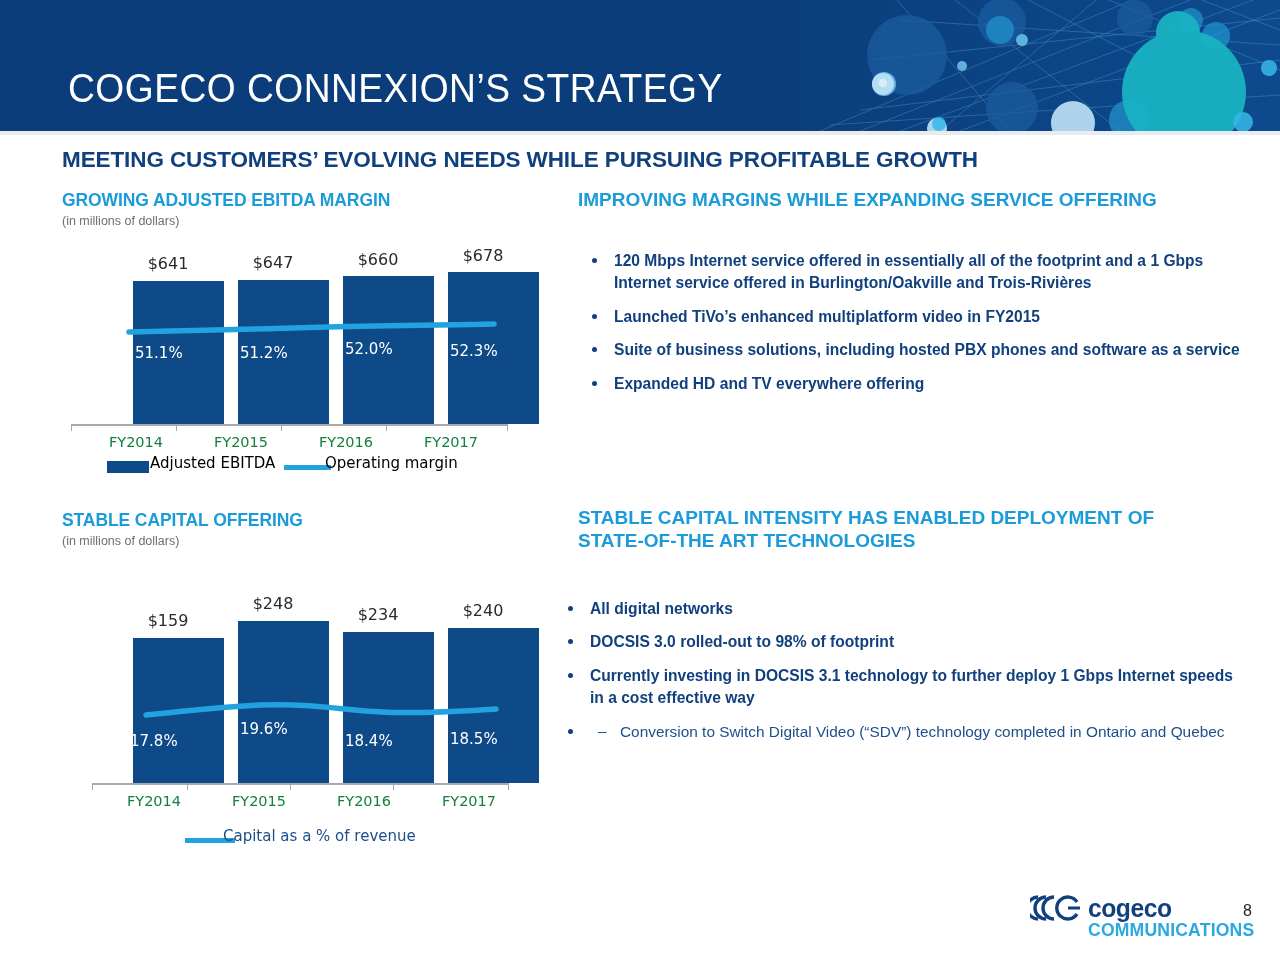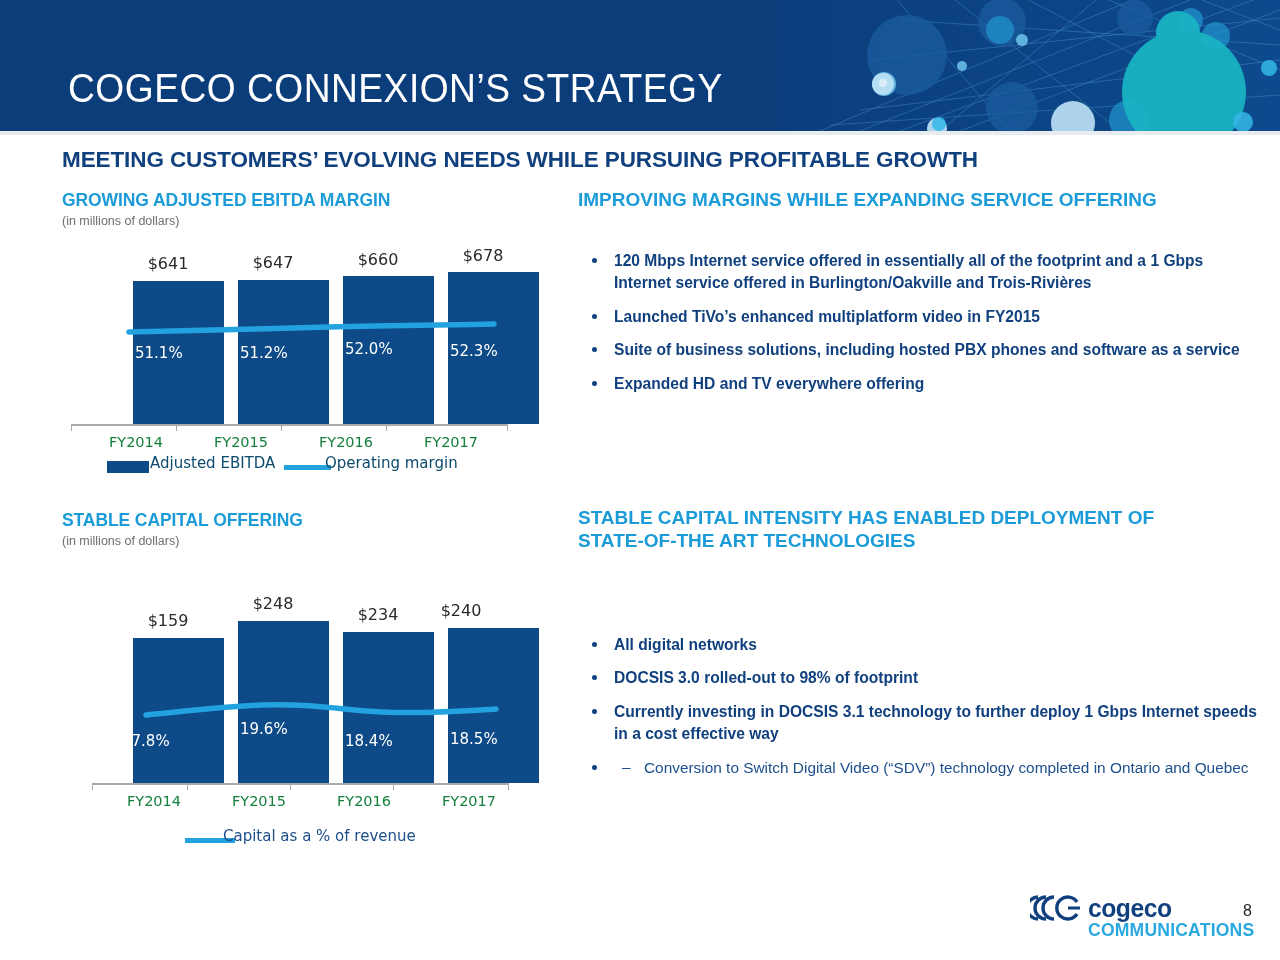--- a/index.html
+++ b/index.html
@@ -167,21 +167,21 @@
     background: #a7a9ac;
   }
   .tick {
     position: absolute;
     width: 1px;
     background: #a7a9ac;
   }
   .legend-item {
     position: absolute;
     font-size: 15px;
-    color: #0c4a6e;
+    color: #000000;
     font-family: "DejaVu Sans", sans-serif;
     white-space: nowrap;
   }
   .legend-swatch-bar {
     position: absolute;
     background: #0d4a87;
   }
   .legend-swatch-line {
     position: absolute;
     background: #22a3e0;
@@ -361,32 +361,32 @@
   </div>
 
   <div class="sec-head" style="left:62px; top:510px;">STABLE CAPITAL OFFERING</div>
   <div class="sec-sub" style="left:62px; top:534px;">(in millions of dollars)</div>
 
   <div class="chart" style="left:62px; top:588px; width:450px; height:270px;">
 
     <div class="bar-value" style="left:67px; top:23px; width:78px;">$159</div>
     <div class="bar-value" style="left:172px; top:6px; width:78px;">$248</div>
     <div class="bar-value" style="left:277px; top:17px; width:78px;">$234</div>
-    <div class="bar-value" style="left:360px; top:13px; width:78px;text-align:center;">$240</div>
+    <div class="bar-value" style="left:382px; top:13px; width:78px;text-align:center;">$240</div>
 
     <div class="bar" style="left:71px; top:50px; width:91px; height:145px;"></div>
     <div class="bar" style="left:176px; top:33px; width:91px; height:162px;"></div>
     <div class="bar" style="left:281px; top:44px; width:91px; height:151px;"></div>
     <div class="bar" style="left:386px; top:40px; width:91px; height:155px;"></div>
 
     <svg style="position:absolute; left:0; top:0; width:450px; height:215px;" viewBox="0 0 450 215">
       <path d="M84 127 C 120 124, 150 119, 198 117 C 250 115, 280 122, 320 124 C 360 126, 400 123, 434 121" fill="none" stroke="#22a3e0" stroke-width="5.5" stroke-linecap="round"></path>
     </svg>
 
-    <div class="bar-pct" style="left:60px; top:144px; width:88px;">17.8%</div>
+    <div class="bar-pct" style="left:68px; top:144px; width:88px;">17.8%</div>
     <div class="bar-pct" style="left:178px; top:132px; width:88px;">19.6%</div>
     <div class="bar-pct" style="left:283px; top:144px; width:88px;">18.4%</div>
     <div class="bar-pct" style="left:388px; top:142px; width:88px;">18.5%</div>
 
     <div class="axis-line" style="left:30px; top:195px; width:417px; height:1.5px;"></div>
     <div class="tick" style="left:30px; top:195px; height:7px;"></div>
     <div class="tick" style="left:125px; top:195px; height:7px;"></div>
     <div class="tick" style="left:228px; top:195px; height:7px;"></div>
     <div class="tick" style="left:331px; top:195px; height:7px;"></div>
     <div class="tick" style="left:446px; top:195px; height:7px;"></div>
@@ -395,21 +395,21 @@
     <div class="cat-label" style="left:147px; top:205px; width:100px;">FY2015</div>
     <div class="cat-label" style="left:252px; top:205px; width:100px;">FY2016</div>
     <div class="cat-label" style="left:357px; top:205px; width:100px;">FY2017</div>
 
     <div class="legend-swatch-line" style="left:123px; top:250px; width:50px; height:5px;"></div>
     <div class="legend-item" style="left:161px; top:239px; color:#1d4f8c;">Capital as a % of revenue</div>
   </div>
 
   <div class="right-head" style="left:578px; top:506px; width:620px;">STABLE CAPITAL INTENSITY HAS ENABLED DEPLOYMENT OF STATE-OF-THE ART TECHNOLOGIES</div>
 
-  <div class="bullets" style="left:578px; top:598px; width:680px;margin-top:36px;">
+  <div class="bullets" style="left:554px; top:598px; width:680px;">
     <div class="bullet">
       <span class="dot"></span>
       <span>All digital networks</span>
     </div>
     <div class="bullet">
       <span class="dot"></span>
       <span>DOCSIS 3.0 rolled-out to 98% of footprint</span>
     </div>
     <div class="bullet">
       <span class="dot"></span>

